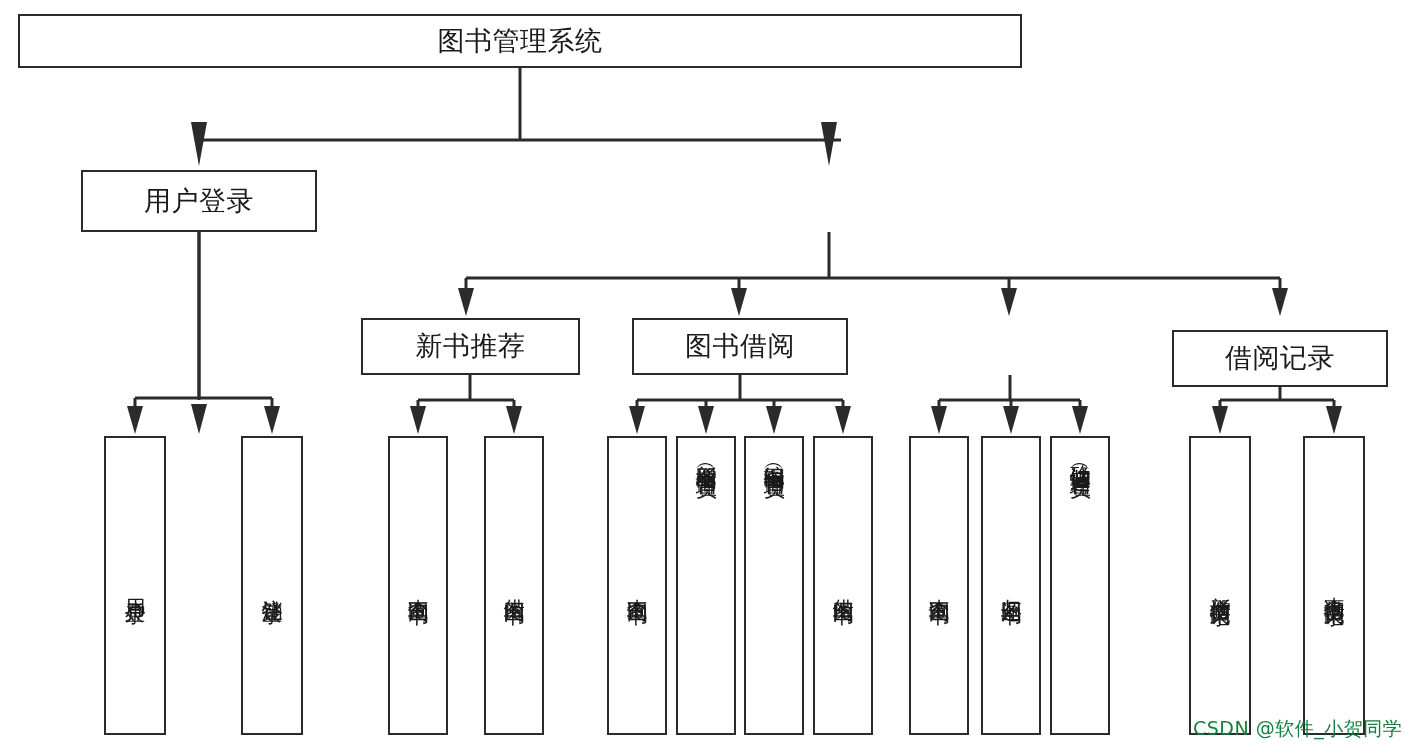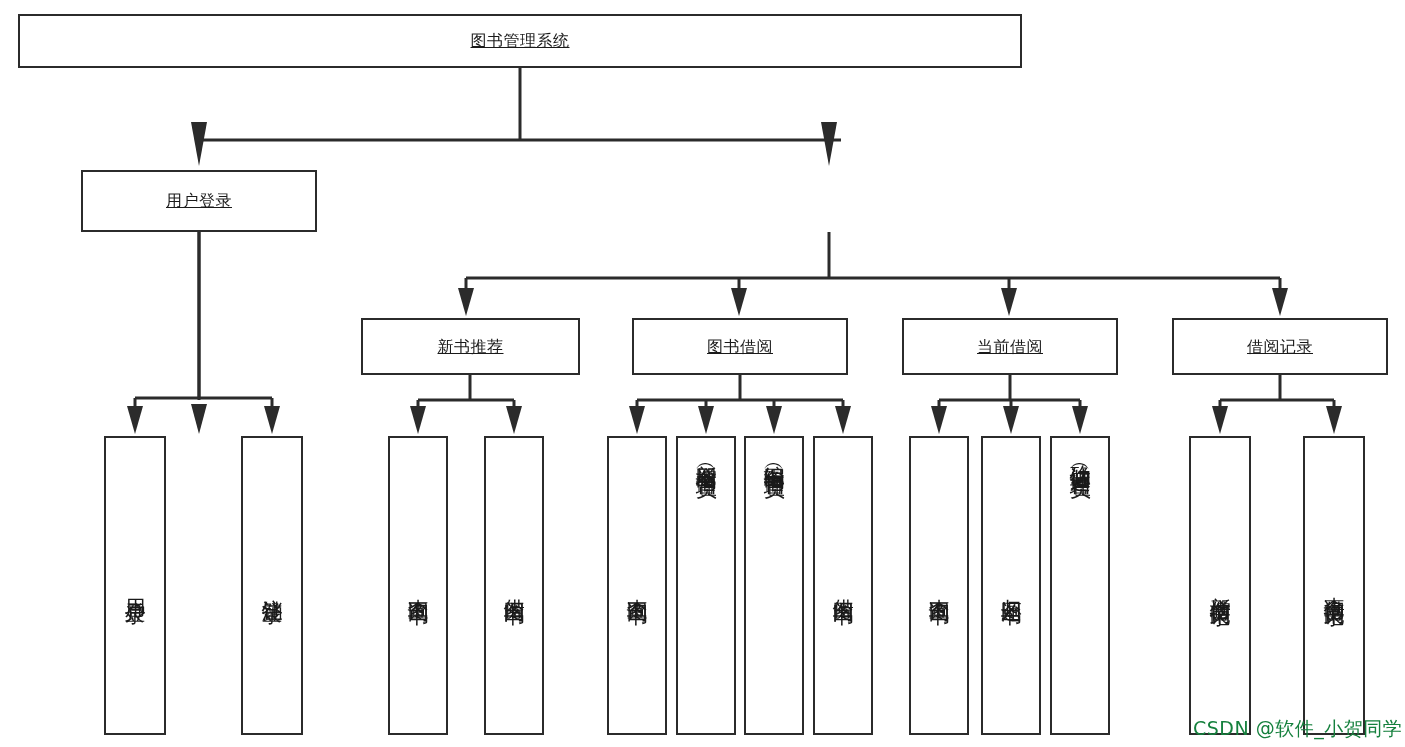--- a/index.html
+++ b/index.html
@@ -29,25 +29,24 @@
     box-sizing: border-box;
     background: #ffffff;
     border: 2px solid #2b2b2b;
     display: flex;
     align-items: center;
     justify-content: center;
     color: #1a1a1a;
   }
   .node.horizontal .label {
     writing-mode: horizontal-tb;
-    font-size: 16px;
+    font-size: 27px;
     line-height: 1.2;
     letter-spacing: 0.5px;
     white-space: nowrap;
-    text-decoration: underline;
   }
   .node.vertical {
     align-items: flex-start;
     justify-content: center;
     padding-top: 10px;
   }
   .node.vertical .label {
     writing-mode: vertical-rl;
     text-orientation: upright;
     font-size: 21px;
@@ -163,24 +162,21 @@
   <div class="node horizontal" style="left:81px; top:170px; width:236px; height:62px;">
     <span class="label">用户登录</span>
   </div>
 
   <div class="node horizontal" style="left:361px; top:318px; width:219px; height:57px;">
     <span class="label">新书推荐</span>
   </div>
   <div class="node horizontal" style="left:632px; top:318px; width:216px; height:57px;">
     <span class="label">图书借阅</span>
   </div>
-  <div class="node horizontal" style="left:902px; top:318px; width:216px; height:57px;">
-    <span class="label">当前借阅</span>
-  </div>
-  <div class="node horizontal" style="left:1172px; top:318px; width:216px; height:57px;">
+  <div class="node horizontal" style="left:1172px; top:330px; width:216px; height:57px;">
     <span class="label">借阅记录</span>
   </div>
 
   <div class="node vertical centered" style="left:104px; top:436px; width:62px; height:299px;">
     <span class="label">用户登录</span>
   </div>
   <div class="node vertical centered" style="left:241px; top:436px; width:62px; height:299px;">
     <span class="label">注销登录</span>
   </div>
 

